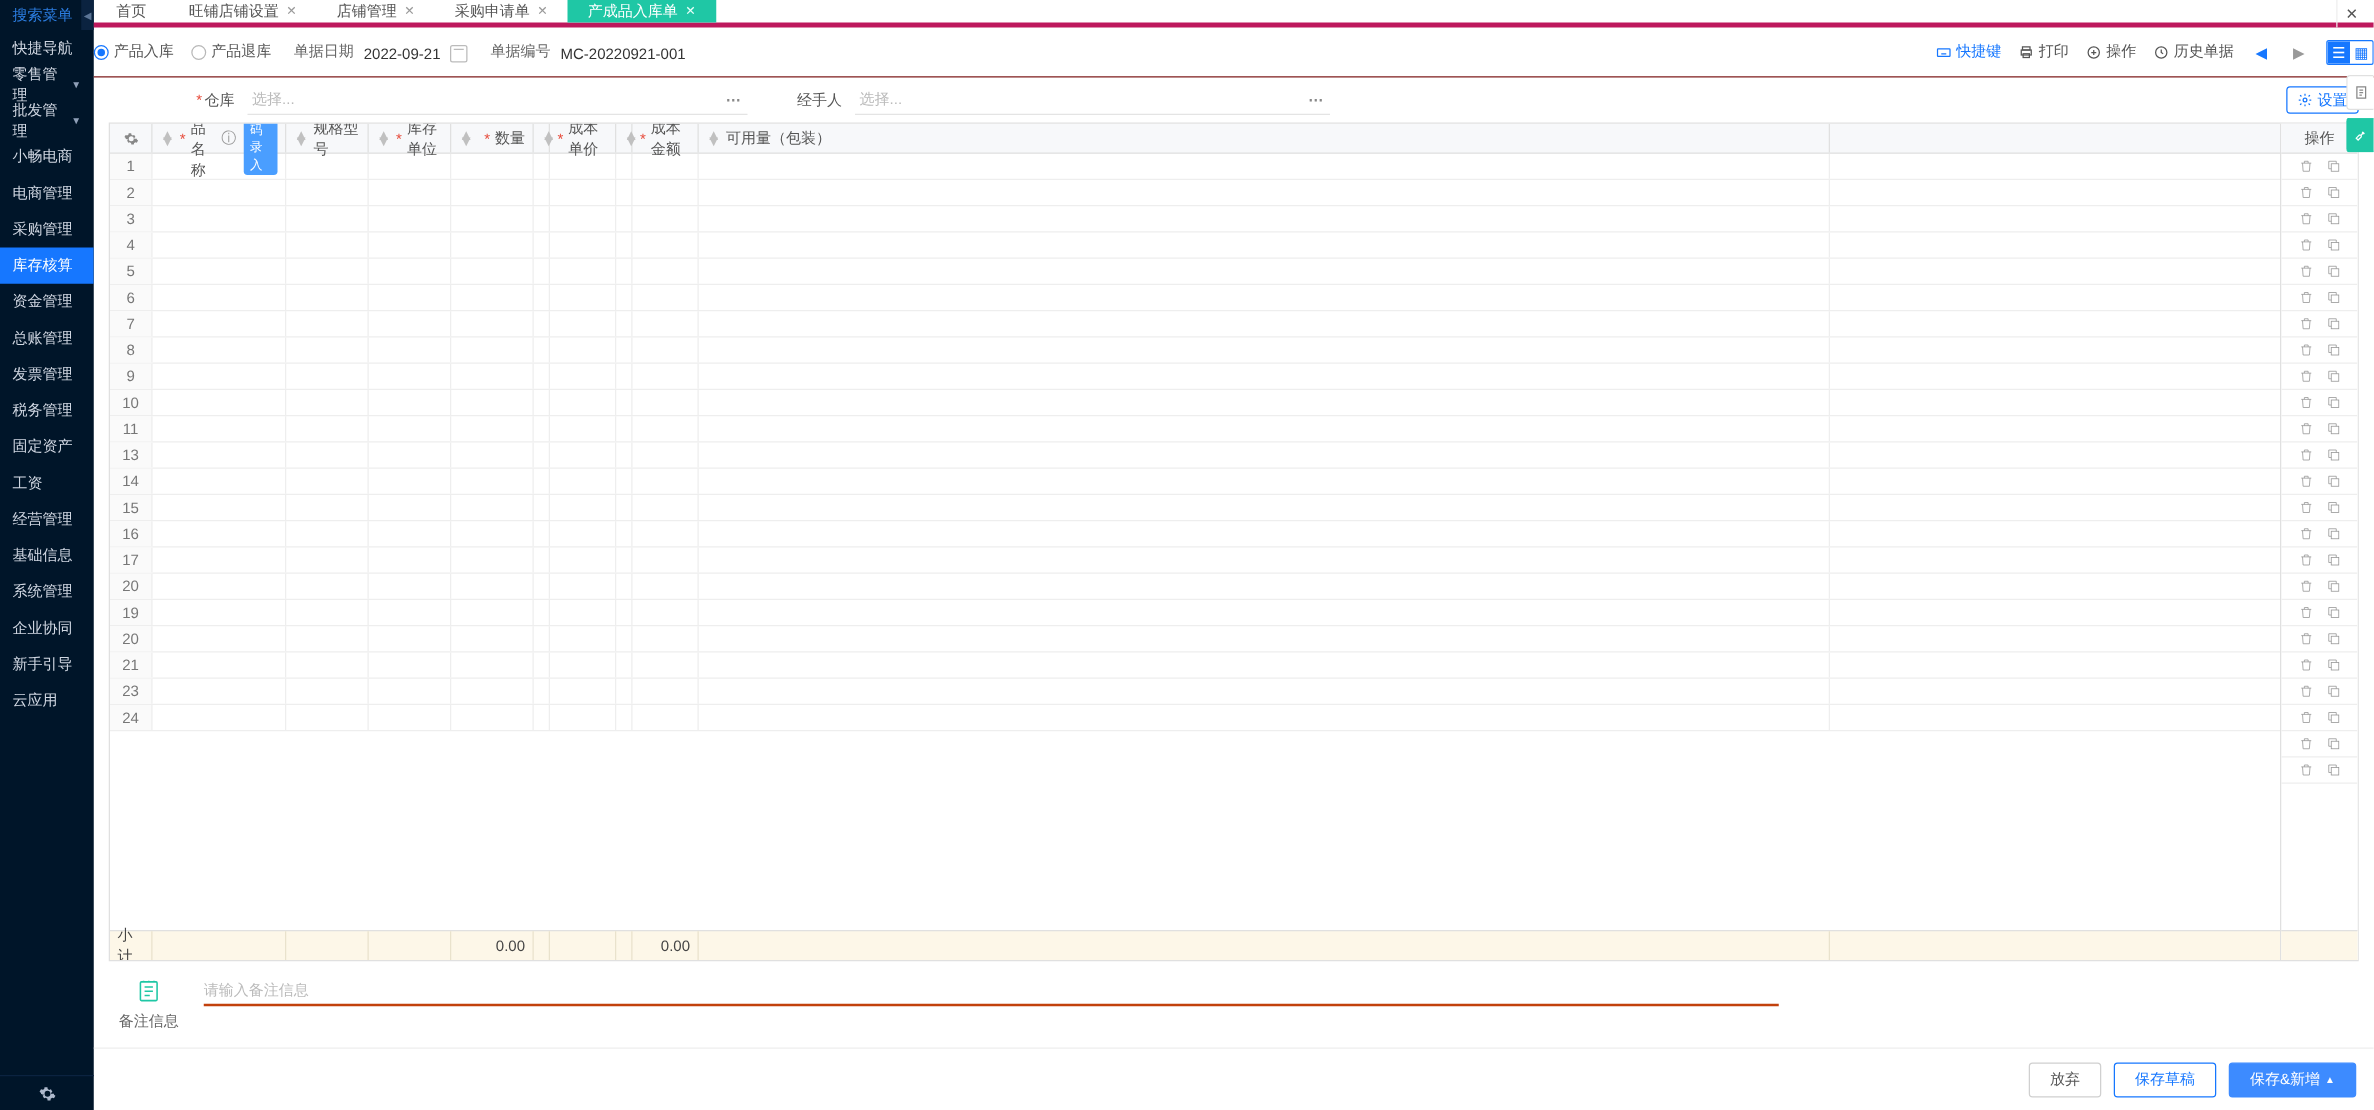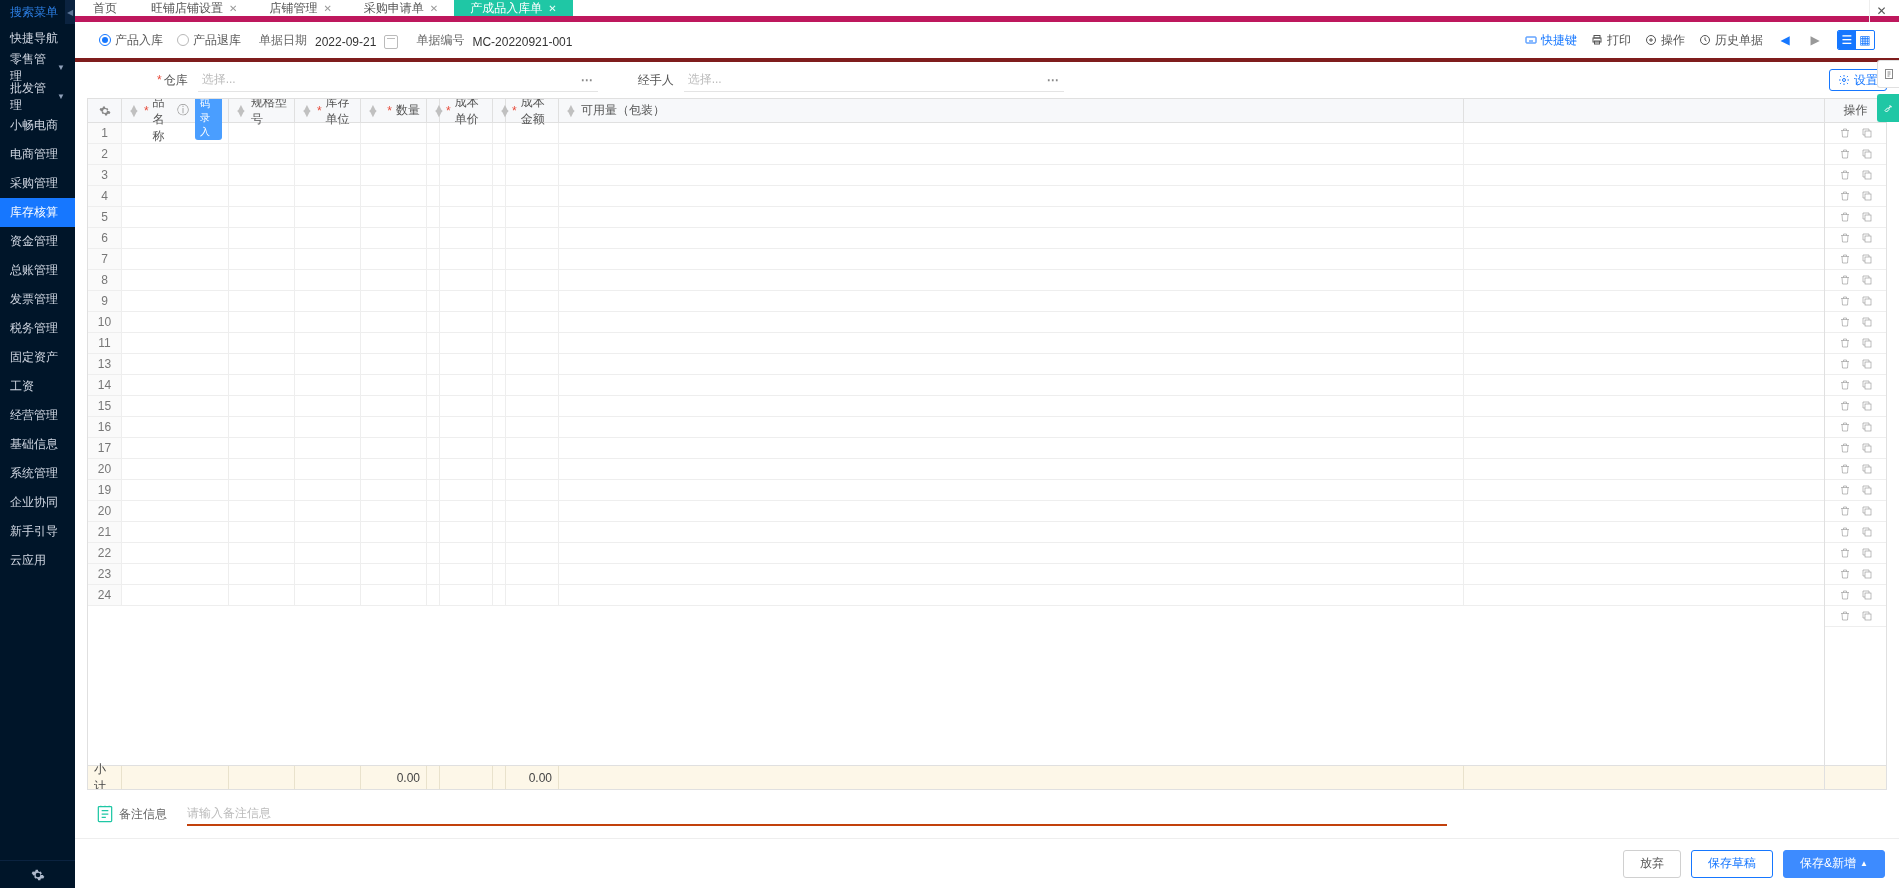--- a/index.html
+++ b/index.html
@@ -8,28 +8,28 @@
 .sidebar{width:75px;background:#001529;color:#c0c9d6;display:flex;flex-direction:column;flex-shrink:0}
 .sidebar .search{height:24px;display:flex;align-items:center;padding:0 10px;color:#2b7de1;font-size:12px;position:relative}
 .sidebar .search .collapse{position:absolute;right:0;top:0;width:10px;height:24px;background:#0b2340;display:flex;align-items:center;justify-content:center;color:#5b7495;font-size:8px}
 .side-items{flex:1;overflow:auto}
 .side-item{height:29px;display:flex;align-items:center;justify-content:space-between;padding:0 10px;color:#d0d7e2;cursor:pointer}
 .side-item.active{background:#1677ff;color:#fff}
 .side-item .caret{font-size:8px;color:#8fa0b8}
 .side-footer{height:28px;display:flex;align-items:center;justify-content:center;border-top:1px solid #0b2340}
 .side-footer svg{width:14px;height:14px;fill:#aeb9cc}
 .main{flex:1;display:flex;flex-direction:column;min-width:0;position:relative}
-.tabs{height:22px;display:flex;align-items:stretch;border-bottom:6px solid #be185d;position:relative}
+.tabs{height:22px;display:flex;align-items:stretch;border-bottom:4px solid #be185d;position:relative}
 .tab{display:flex;align-items:center;padding:0 16px;color:#555;cursor:pointer;position:relative;gap:6px}
 .tab.home{padding:0 18px}
 .tab.active{background:#1fc7a5;color:#fff}
 .tab .x{font-size:10px;color:#999}
 .tab.active .x{color:#e8fff9}
 .tabs .win-close{position:absolute;right:6px;top:0;width:24px;height:22px;display:flex;align-items:center;justify-content:center;color:#555;border-left:1px solid #eee}
-.toolbar{height:40px;display:flex;align-items:center;padding:0 24px;gap:18px;border-bottom:4px solid #7f1d1d}
+.toolbar{height:40px;display:flex;align-items:center;padding:0 0;gap:18px;border-bottom:1px solid #7f1d1d}
 .radio-g{display:flex;align-items:center;gap:14px}
 .radio{display:flex;align-items:center;gap:4px;color:#555}
 .radio .dot{width:12px;height:12px;border:1px solid #b8b8b8;border-radius:50%;display:flex;align-items:center;justify-content:center}
 .radio.sel .dot{border-color:#1677ff}
 .radio.sel .dot::after{content:"";width:6px;height:6px;background:#1677ff;border-radius:50%}
 .fld{display:flex;align-items:flex-end;gap:8px;color:#666}
 .fld .val{color:#333}
 .cal{width:14px;height:14px;border:1px solid #bbb;border-radius:2px;position:relative}
 .cal::before{content:"";position:absolute;top:2px;left:2px;right:2px;height:1px;background:#bbb}
 .toolbar-right{margin-left:auto;display:flex;align-items:center;gap:14px}
@@ -67,21 +67,21 @@
 .gf{border-right:1px solid #e9e2cc;display:flex;align-items:center;padding:0 6px;color:#444;flex-shrink:0}
 .gf.num{width:34px;justify-content:center}
 .gf.r{justify-content:flex-end}
 .grid-right{width:62px;border-left:1px solid #e0e0e0;display:flex;flex-direction:column;background:#fff}
 .grid-right .oh{height:24px;background:#f7f8fa;border-bottom:1px solid #e0e0e0;display:flex;align-items:center;justify-content:center;color:#555}
 .grid-right .ob{flex:1;overflow:auto}
 .grid-right .or{height:21px;border-bottom:1px solid #eee;display:flex;align-items:center;justify-content:center;gap:10px}
 .grid-right .or svg{width:12px;height:12px;fill:none;stroke:#999;stroke-width:1.3;cursor:pointer}
 .grid-right .of{height:24px;background:#fdf7e8;border-top:1px solid #e0e0e0}
 .remark{padding:12px 20px;display:flex;gap:20px;align-items:flex-start}
-.remark .ric{display:flex;flex-direction:row;align-items:center;gap:4px;color:#666}
+.remark .ric{display:flex;flex-direction:column;align-items:center;gap:4px;color:#666}
 .remark .ric svg{width:20px;height:24px;stroke:#1fc7a5;fill:none;stroke-width:1.5}
 .remark input{flex:1;max-width:1260px;border:none;border-bottom:2px solid #c2410c;height:24px;outline:none;color:#4c1d95}
 .remark input::placeholder{color:#bbb}
 .footer{height:50px;border-top:1px solid #eee;display:flex;align-items:center;justify-content:flex-end;padding:0 14px;gap:10px}
 .btn{height:28px;padding:0 16px;border:1px solid #d0d0d0;border-radius:3px;background:#fff;color:#555;display:flex;align-items:center;cursor:pointer;gap:4px}
 .btn.out-blue{border-color:#1677ff;color:#1677ff}
 .btn.primary{background:#3d8bff;border-color:#3d8bff;color:#fff}
 .btn .up{font-size:8px}
 .rail{position:absolute;right:0;top:60px;width:22px;display:flex;flex-direction:column;gap:6px}
 .rail>div{width:22px;height:28px;border:1px solid #e0e0e0;border-right:none;border-radius:3px 0 0 3px;display:flex;align-items:center;justify-content:center;cursor:pointer;background:#fff}
@@ -584,32 +584,20 @@
                 <div class="gc w-spec"></div>
                 <div class="gc w-unit"></div>
                 <div class="gc w-x1"></div>
                 <div class="gc w-x2"></div>
                 <div class="gc w-up"></div>
                 <div class="gc w-x3"></div>
                 <div class="gc w-amt"></div>
                 <div class="gc w-avail"></div>
               </div>
               <div class="grow">
-                <div class="gc num">22</div>
-                <div class="gc w-prod"></div>
-                <div class="gc w-spec"></div>
-                <div class="gc w-unit"></div>
-                <div class="gc w-x1"></div>
-                <div class="gc w-x2"></div>
-                <div class="gc w-up"></div>
-                <div class="gc w-x3"></div>
-                <div class="gc w-amt"></div>
-                <div class="gc w-avail"></div>
-              </div>
-              <div class="grow">
                 <div class="gc num">23</div>
                 <div class="gc w-prod"></div>
                 <div class="gc w-spec"></div>
                 <div class="gc w-unit"></div>
                 <div class="gc w-x1"></div>
                 <div class="gc w-x2"></div>
                 <div class="gc w-up"></div>
                 <div class="gc w-x3"></div>
                 <div class="gc w-amt"></div>
                 <div class="gc w-avail"></div>

